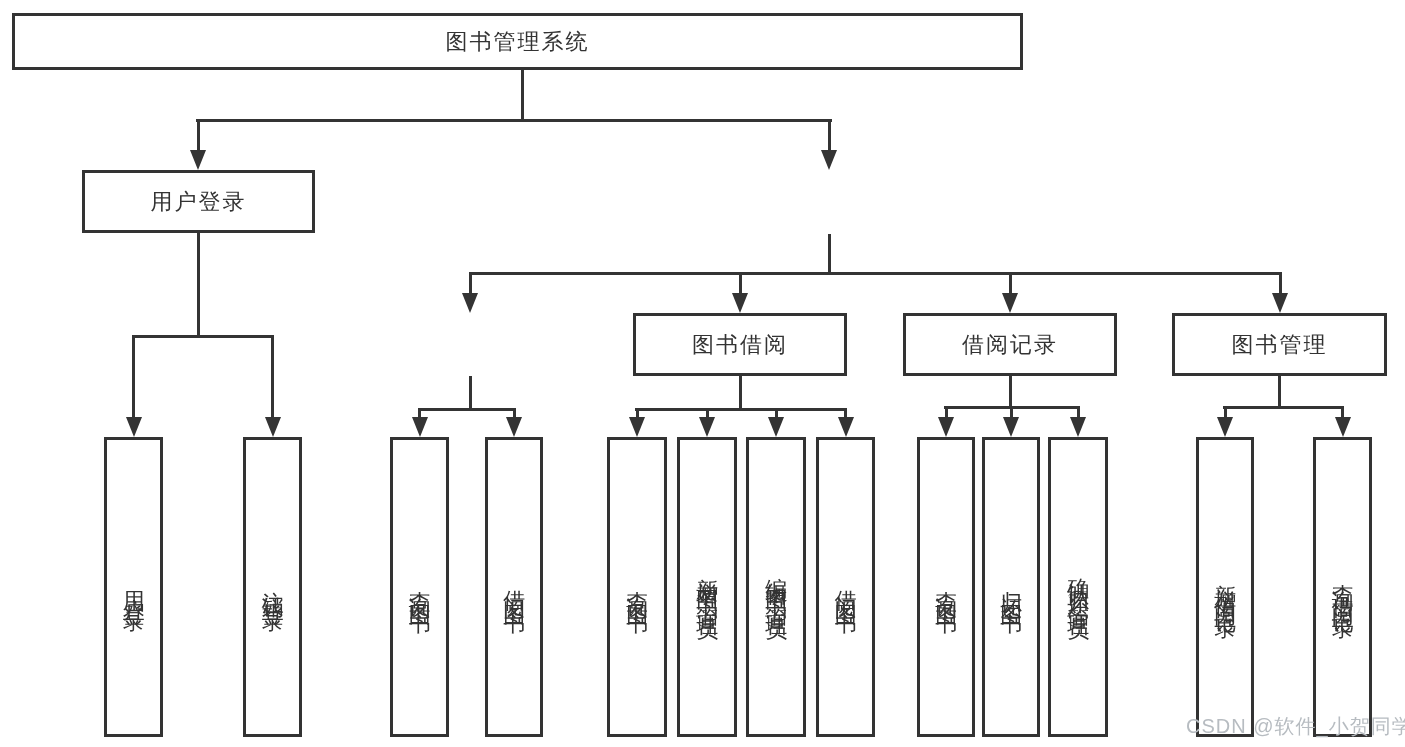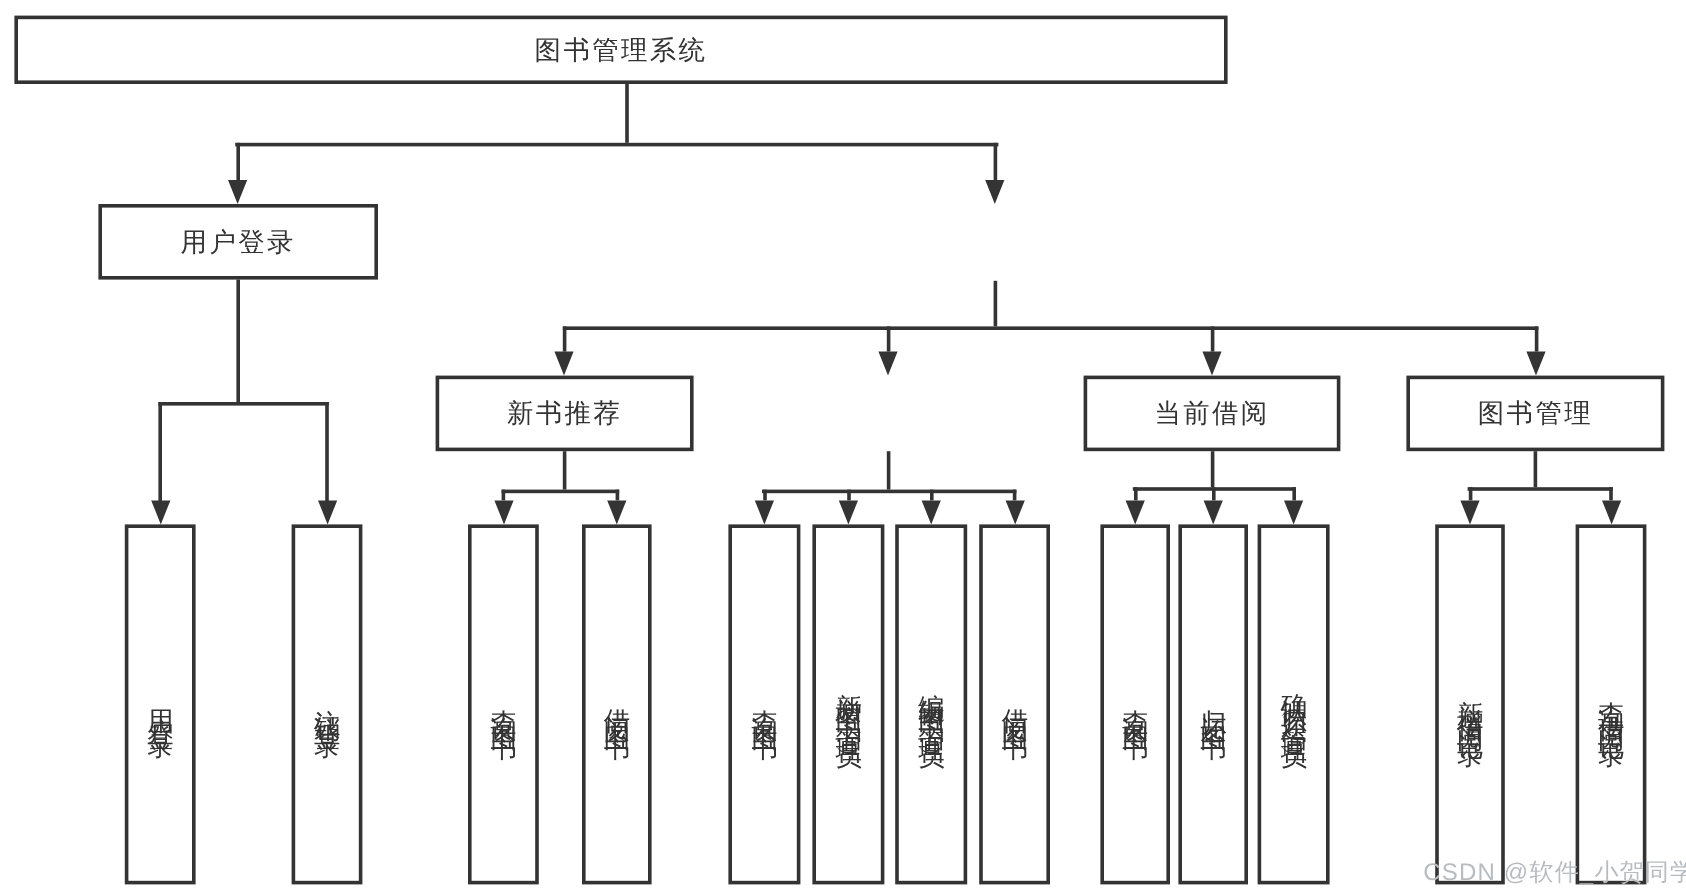--- a/index.html
+++ b/index.html
@@ -89,25 +89,25 @@
   <div class="cline" style="left:469px;top:272px;width:813px;height:3px;"></div>
   <div class="cline" style="left:469px;top:272px;width:3px;height:21px;"></div>
   <div class="arrow" style="left:462px;top:293px;"></div>
   <div class="cline" style="left:739px;top:272px;width:3px;height:21px;"></div>
   <div class="arrow" style="left:732px;top:293px;"></div>
   <div class="cline" style="left:1009px;top:272px;width:3px;height:21px;"></div>
   <div class="arrow" style="left:1002px;top:293px;"></div>
   <div class="cline" style="left:1279px;top:272px;width:3px;height:21px;"></div>
   <div class="arrow" style="left:1272px;top:293px;"></div>
 
-  <div class="box hbox" style="left:363px;top:313px;width:215px;height:63px;">
-    <span>新书推荐</span>
+  <div class="box hbox" style="left:633px;top:313px;width:214px;height:63px;">
+    <span>图书借阅</span>
   </div>
   <div class="box hbox" style="left:903px;top:313px;width:214px;height:63px;">
-    <span>当前借阅</span>
+    <span>借阅记录</span>
   </div>
   <div class="box hbox" style="left:1172px;top:313px;width:215px;height:63px;">
     <span>图书管理</span>
   </div>
 
   <div class="cline" style="left:469px;top:376px;width:3px;height:32px;"></div>
   <div class="cline" style="left:418px;top:408px;width:98px;height:3px;"></div>
   <div class="cline" style="left:418px;top:408px;width:3px;height:9px;"></div>
   <div class="arrow" style="left:412px;top:417px;"></div>
   <div class="cline" style="left:513px;top:408px;width:3px;height:9px;"></div>

